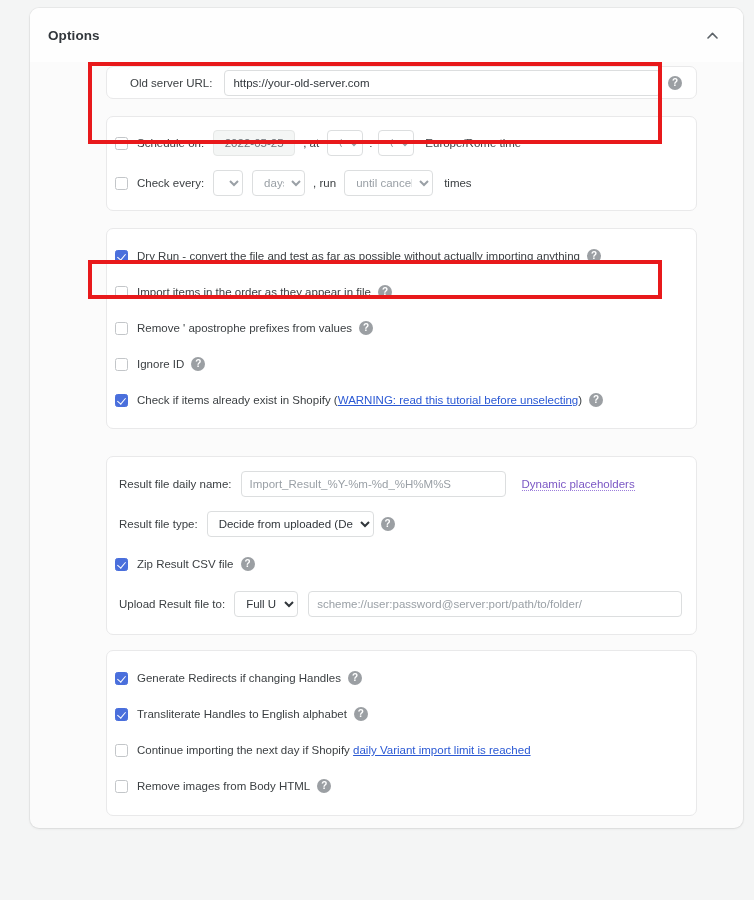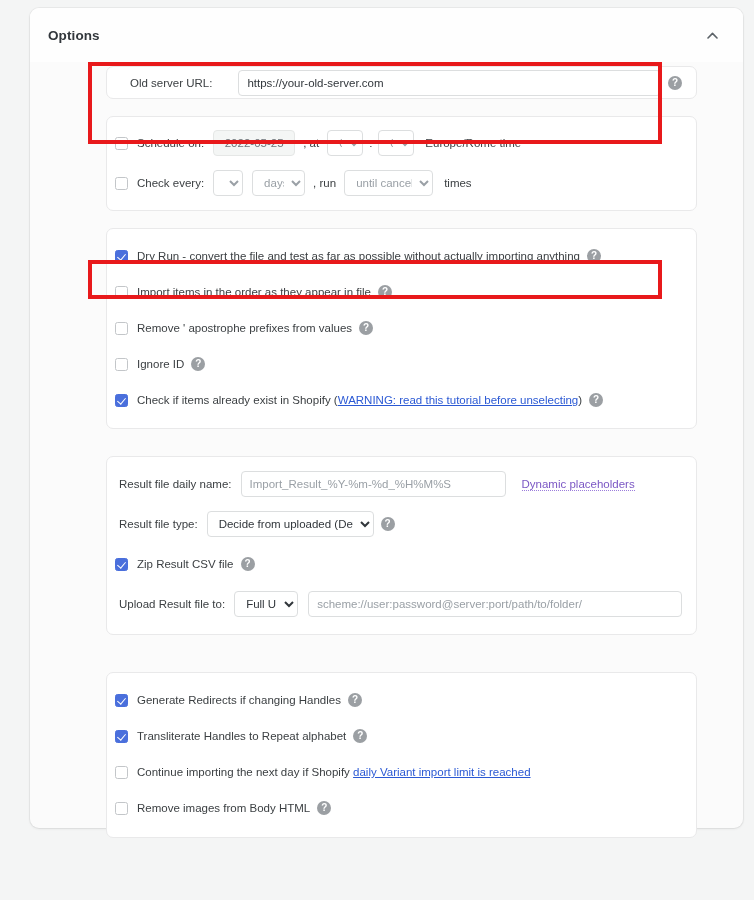--- a/index.html
+++ b/index.html
@@ -173,21 +173,21 @@
         <path d="M1 6 L5.5 1.4 L10 6" fill="none" stroke="#5c6368" stroke-width="1.6" stroke-linecap="round" stroke-linejoin="round"></path>
       </svg>
     </span>
   </div>
 
   <div class="panel-body">
 
     <div class="card" style="height:33px;display:flex;align-items:center;">
       <div class="row" style="width:100%;padding-left:23px;">
         <span class="row-lbl">Old server URL:</span>
-        <input type="text" style="flex: 1 1 auto; margin-left: 26px;" value="https://your-old-server.com">
+        <input type="text" style="flex: 1 1 auto; margin-left: 12px;" value="https://your-old-server.com">
         <span class="help">?</span>
       </div>
     </div>
 
     <div class="card" style="padding:8px 8px 9px 0;">
 
       <div class="row" style="padding-left:8px;">
         <span class="cb"></span>
         <span class="row-lbl">Schedule on:</span>
         <input type="text" class="disabled-look" style="width: 82px; margin-left: 9px; text-align: center;" value="2022-05-25">
@@ -278,31 +278,31 @@
 
       <div class="row" style="padding-left:12px;margin-top:4px;">
         <span class="row-lbl">Upload Result file to:</span>
         <select style="margin-left:9px;width:64px;">
           <option>Full URL</option>
         </select>
         <input type="text" style="flex: 1 1 auto; margin-left: 10px;" placeholder="scheme://user:password@server:port/path/to/folder/">
       </div>
     </div>
 
-    <div class="card" style="padding:9px 16px 11px 0;margin-top:37px;">
+    <div class="card" style="padding:9px 16px 11px 0;margin-top:15px;">
 
       <div class="row" style="padding-left:8px;">
         <span class="cb on"></span>
         <span class="row-lbl">Generate Redirects if changing Handles</span>
         <span class="help">?</span>
       </div>
 
       <div class="row" style="padding-left:8px;">
         <span class="cb on"></span>
-        <span class="row-lbl">Transliterate Handles to Repeat alphabet</span>
+        <span class="row-lbl">Transliterate Handles to English alphabet</span>
         <span class="help">?</span>
       </div>
 
       <div class="row" style="padding-left:8px;">
         <span class="cb"></span>
         <span class="row-lbl nowrap">
           <span>Continue importing the next day if Shopify </span><a class="blue" href="#">daily Variant import limit is reached</a>
         </span>
       </div>
 

